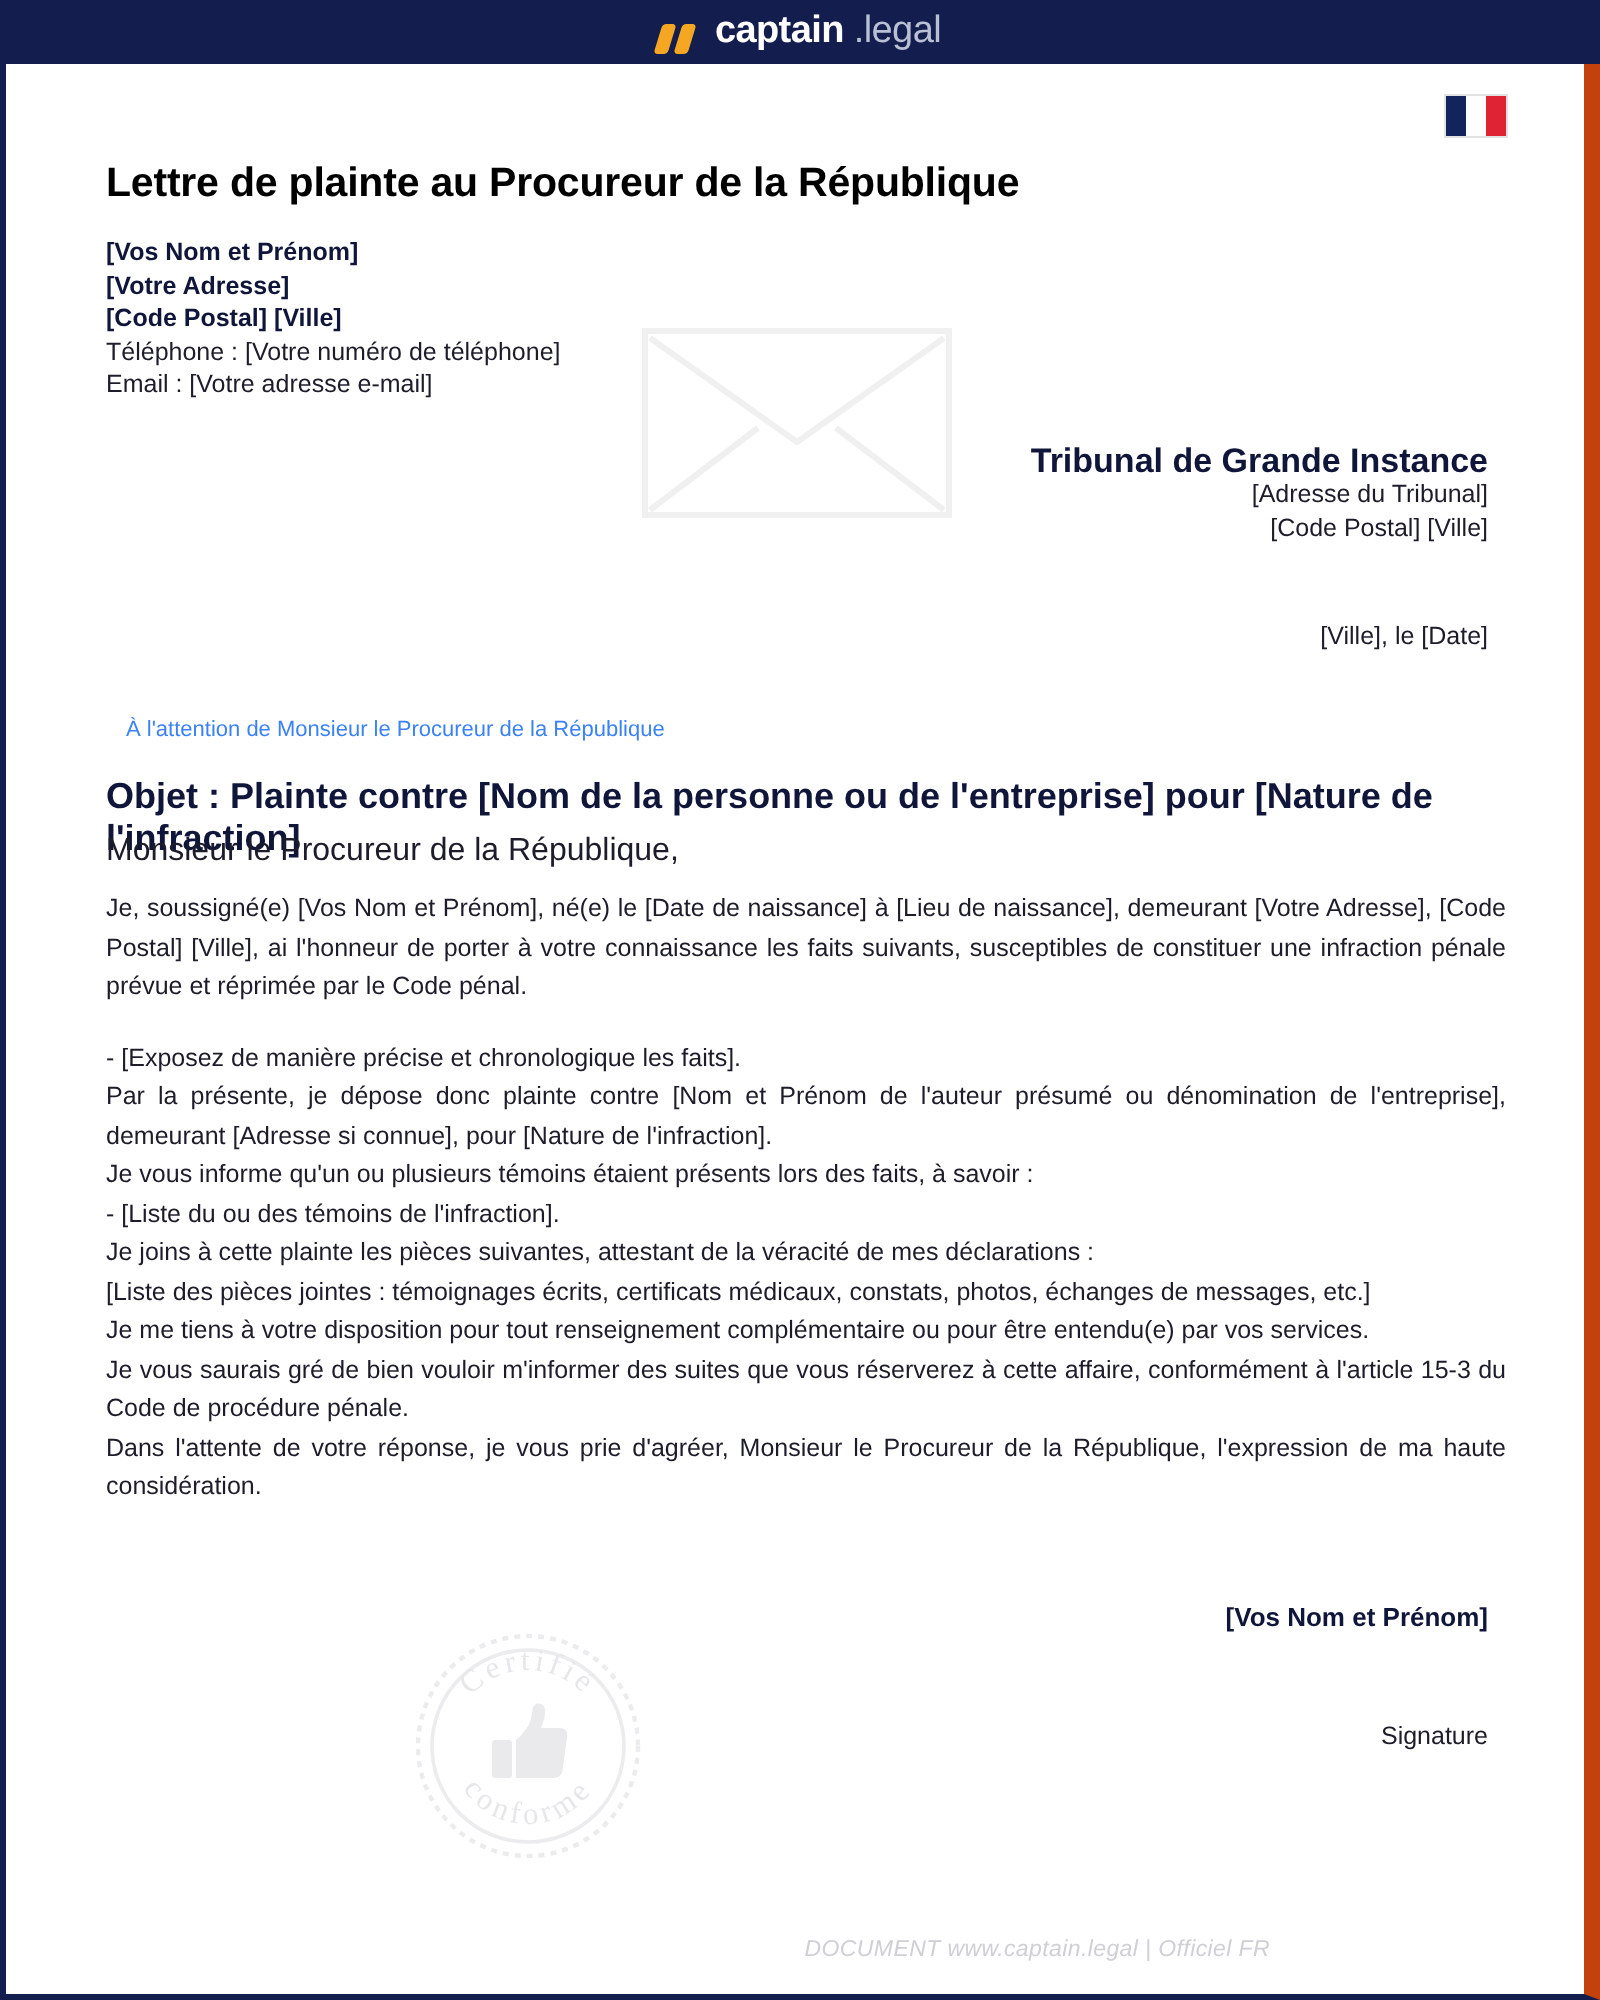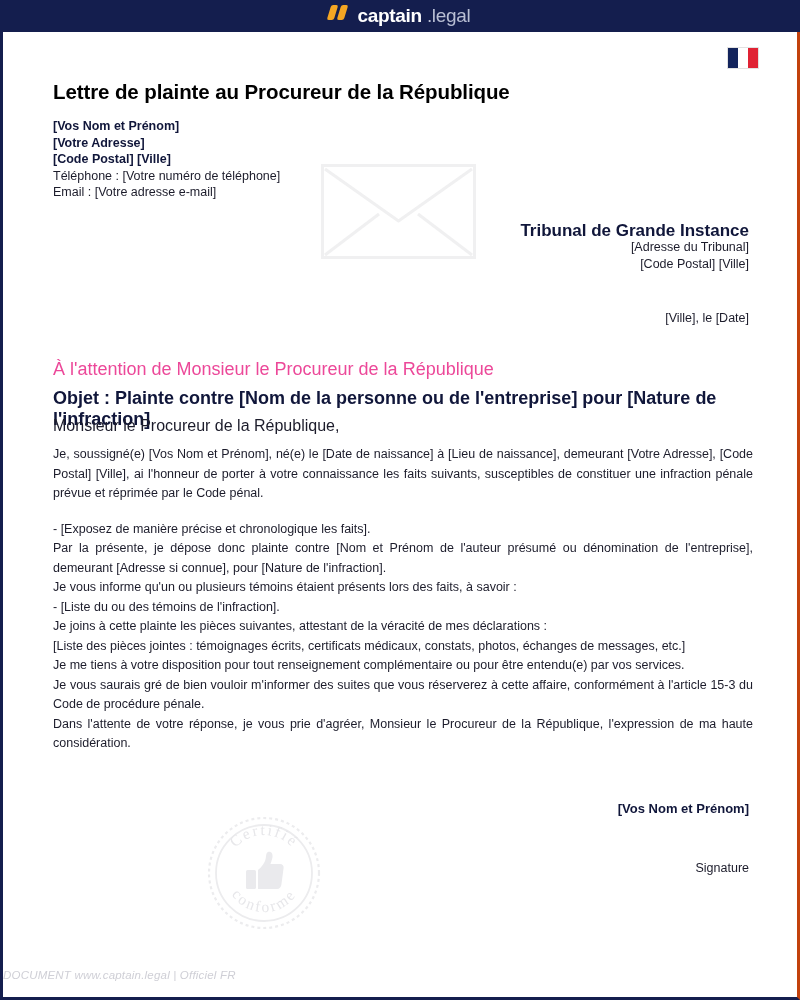--- a/index.html
+++ b/index.html
@@ -24,21 +24,21 @@
   #brandbar {
     position: absolute;
     top: 0; left: 0;
     width: 800px;
     height: 32px;
     background: #141e4e;
     display: flex;
     align-items: center;
     justify-content: center;
   }
-  .logo { display: flex; align-items: flex-start; gap: 5px; }
+  .logo { display: flex; align-items: flex-end; gap: 5px; }
   .logo-slashes {
     display: inline-block;
     width: 22px; height: 15px;
     position: relative;
     margin-right: 1px;
   }
   .logo-slashes i {
     position: absolute;
     top: 0;
     width: 7px; height: 15px;
@@ -62,21 +62,21 @@
   }
 
   
   #sheet {
     position: absolute;
     top: 32px; left: 0;
     width: 800px;
     height: 968px;
     background: #ffffff;
     border-left: 3px solid #141e4e;
-    border-right: 3px solid #c2410c;
+    border-right: 8px solid #c2410c;
     border-bottom: 3px solid #141e4e;
   }
 
   
   #flag {
     position: absolute;
     top: 15px; right: 38px;
     width: 32px; height: 22px;
     display: flex;
     border: 1px solid #e2e2e2;
@@ -129,23 +129,23 @@
     position: absolute;
     top: 279px; right: 48px;
     text-align: right;
     font-size: 12.5px;
     color: #1c1c2b;
   }
 
   
   #attention {
     position: absolute;
-    top: 327px; left: 50px;
-    font-size: 18px;
-    color: #ec4899;
+    top: 327px; left: 60px;
+    font-size: 11px;
+    color: #3b82f6;
   }
 
   
   #objet {
     position: absolute;
     top: 356px; left: 50px;
     font-size: 18px;
     font-weight: bold;
     color: #10163a;
   }
@@ -195,21 +195,21 @@
     top: 782px; left: 202px;
     width: 118px; height: 118px;
     opacity: 1;
   }
 
   
   #footer {
     position: absolute;
     bottom: 16px; left: 0;
     width: 632px;
-    text-align: left;
+    text-align: right;
     font-size: 11.5px;
     font-style: italic;
     color: #cfcfd6;
     letter-spacing: 0.2px;
   }
 </style>
 </head>
 <body>
 
 <div id="page">

